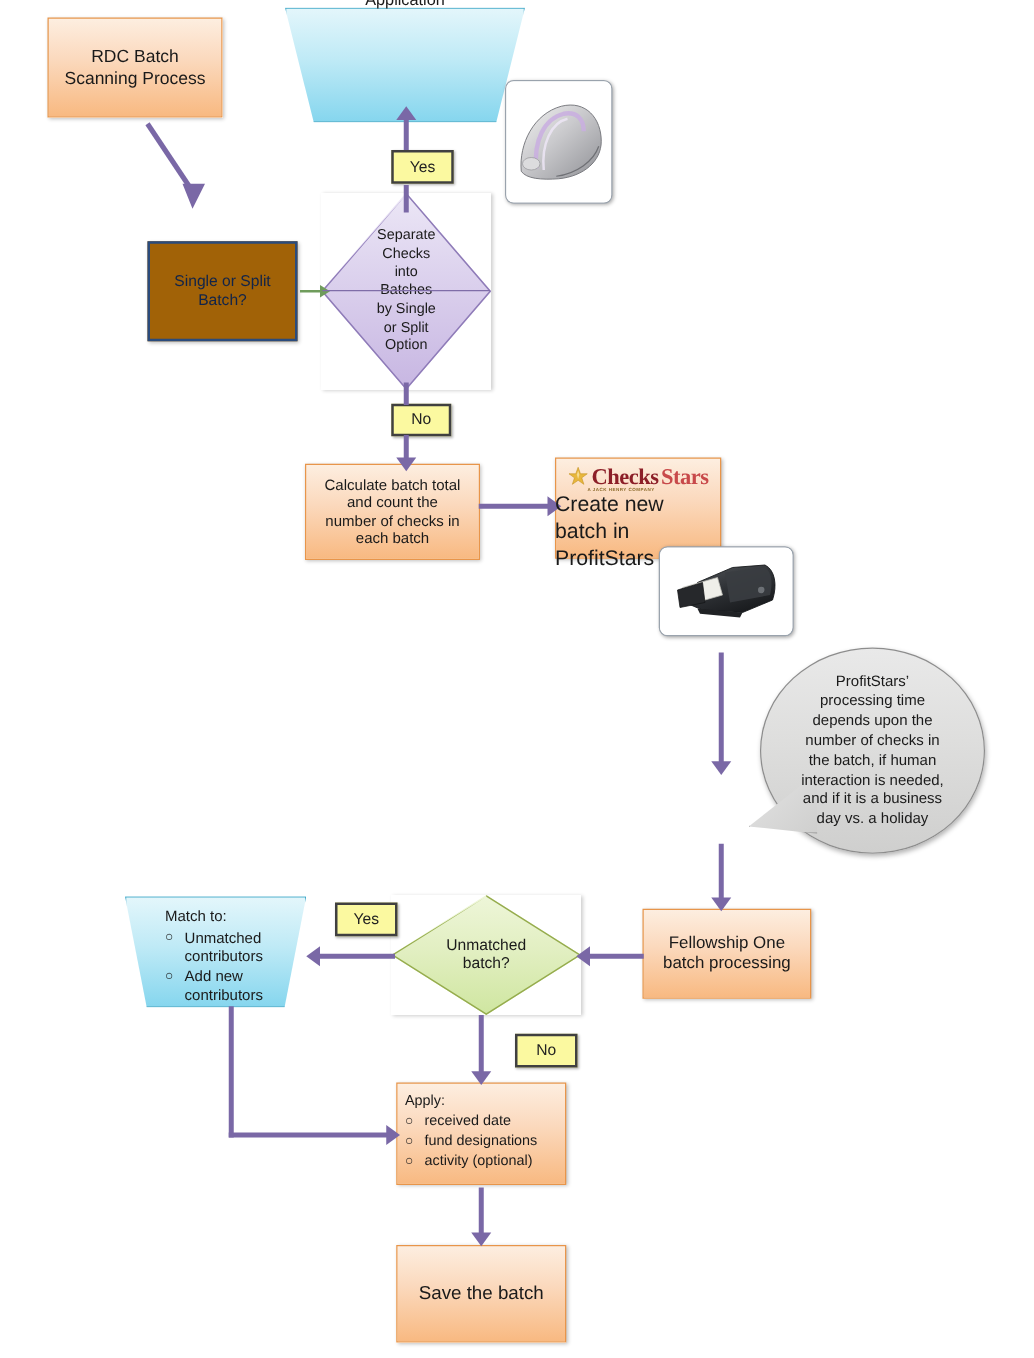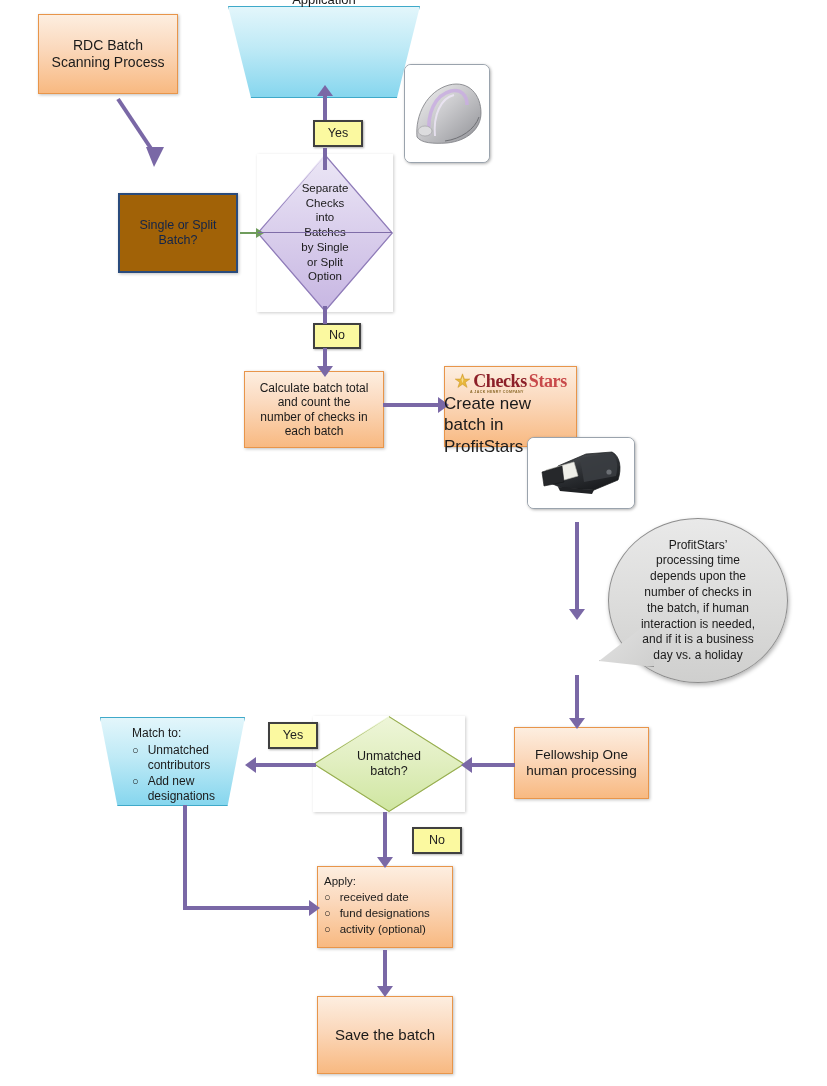--- a/index.html
+++ b/index.html
@@ -326,21 +326,21 @@
 depends upon the
 number of checks in
 the batch, if human
 interaction is needed,
 and if it is a business
 day vs. a holiday</div>
   </div>
 
   <div class="node proc" style="left:514px;top:727px;width:135px;height:72px;">
     <div class="lbl" style="font-size:13.5px;">Fellowship One
-human processing</div>
+batch processing</div>
   </div>
 
   <div class="node diamond green" style="left:313px;top:716px;width:152px;height:96px;">
     <div class="dshape"></div>
     <div class="dborder"></div>
     <div class="lbl" style="font-size:12.5px;">Unmatched
 batch?</div>
   </div>
 
   <div class="node tag" style="left:268px;top:722px;width:50px;height:27px;">
@@ -356,21 +356,21 @@
   <div class="bullets" style="left:132px;top:726px;width:112px;font-size:12px;">
     <span class="bhead">Match to:</span>
     <div class="brow">
       <span class="bmark">○</span>
       <span class="btext" style="white-space:pre-line;">Unmatched
 contributors</span>
     </div>
     <div class="brow">
       <span class="bmark">○</span>
       <span class="btext" style="white-space:pre-line;">Add new
-designations</span>
+contributors</span>
     </div>
   </div>
 
   <div class="node proc" style="left:317px;top:866px;width:136px;height:82px;">
   </div>
   <div class="bullets" style="left:324px;top:874px;width:130px;font-size:11.5px;">
     <span class="bhead">Apply:</span>
     <div class="brow">
       <span class="bmark">○</span>
       <span class="btext">received date</span>

